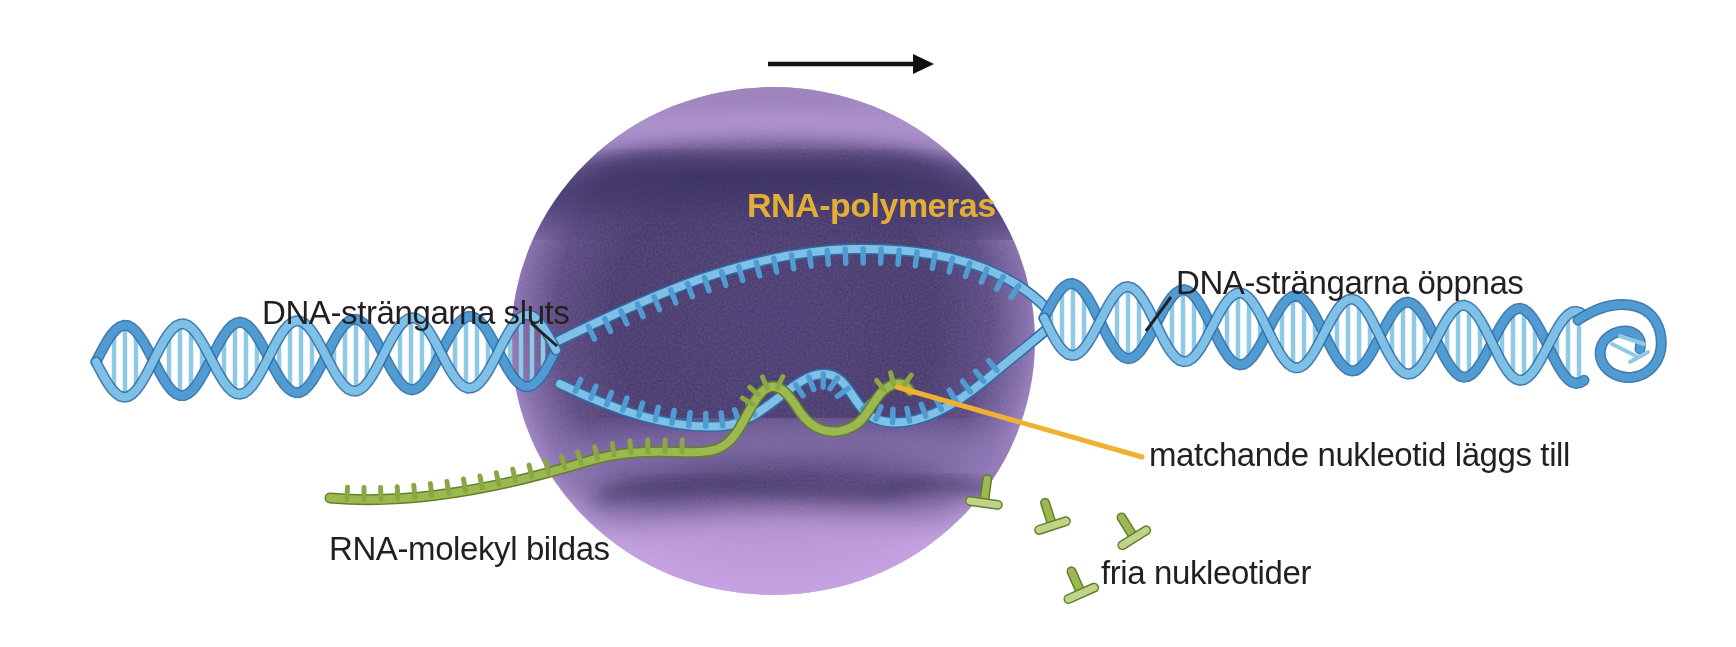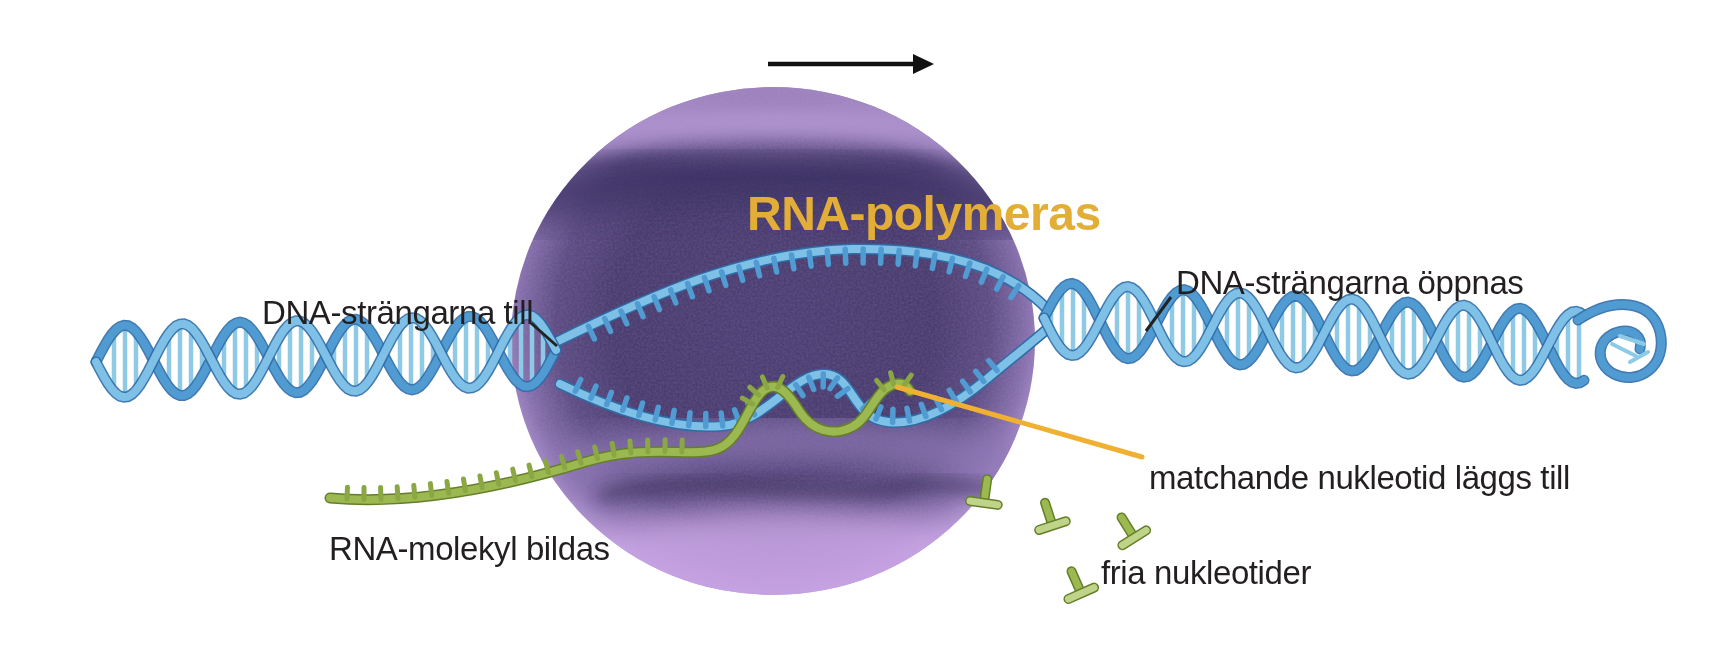--- a/index.html
+++ b/index.html
@@ -1,20 +1,20 @@
 <!DOCTYPE html>
 <html><head>
 <meta charset="utf-8">
 <style>
   html,body{margin:0;padding:0;background:#ffffff;}
   .stage{position:relative;width:1736px;height:647px;background:#ffffff;overflow:hidden;
          font-family:"Liberation Sans",sans-serif;}
   .stage svg{position:absolute;left:0;top:0;}
   .lbl{position:absolute;white-space:nowrap;color:#231f20;font-size:33px;letter-spacing:-0.4px;line-height:1.1;}
-  .lbl-gold{position:absolute;white-space:nowrap;color:#e3ae38;font-size:48px;font-weight:bold;letter-spacing:-0.5px;}
+  .lbl-gold{position:absolute;white-space:nowrap;color:#e3ae38;font-size:34px;font-weight:bold;letter-spacing:-0.5px;}
 </style>
 </head>
 <body>
 
 <div class="stage">
 
   <svg width="1736" height="647" viewBox="0 0 1736 647">
     <defs>
       <radialGradient id="blobGrad" cx="50%" cy="46%" r="56%">
         <stop offset="0%" stop-color="#4b4074"></stop>
@@ -279,18 +279,18 @@
       <line x1="768" y1="64" x2="915" y2="64" stroke="#111111" stroke-width="4.5"></line>
       <polygon points="913,54 934,64 913,74" fill="#111111"></polygon>
     </g>
 
     <line x1="531" y1="323" x2="557" y2="346" stroke="#222222" stroke-width="3"></line>
     <line x1="1146" y1="331" x2="1171" y2="297" stroke="#222222" stroke-width="3"></line>
     <line x1="897" y1="387" x2="1142" y2="457" stroke="#f0b031" stroke-width="5" stroke-linecap="round"></line>
   </svg>
 
   <div class="lbl-gold" style="left:747px;top:186px;">RNA-polymeras</div>
-  <div class="lbl" style="left:262px;top:295px;">DNA-strängarna till</div>
+  <div class="lbl" style="left:262px;top:295px;">DNA-strängarna sluts</div>
   <div class="lbl" style="left:1176px;top:265px;">DNA-strängarna öppnas</div>
-  <div class="lbl" style="left:1149px;top:460px;text-align:right;">matchande nukleotid läggs till</div>
+  <div class="lbl" style="left:1149px;top:437px;text-align:right;">matchande nukleotid läggs till</div>
   <div class="lbl" style="left:329px;top:531px;">RNA-molekyl bildas</div>
   <div class="lbl" style="left:1101px;top:555px;">fria nukleotider</div>
 </div>
 
 </body></html>

